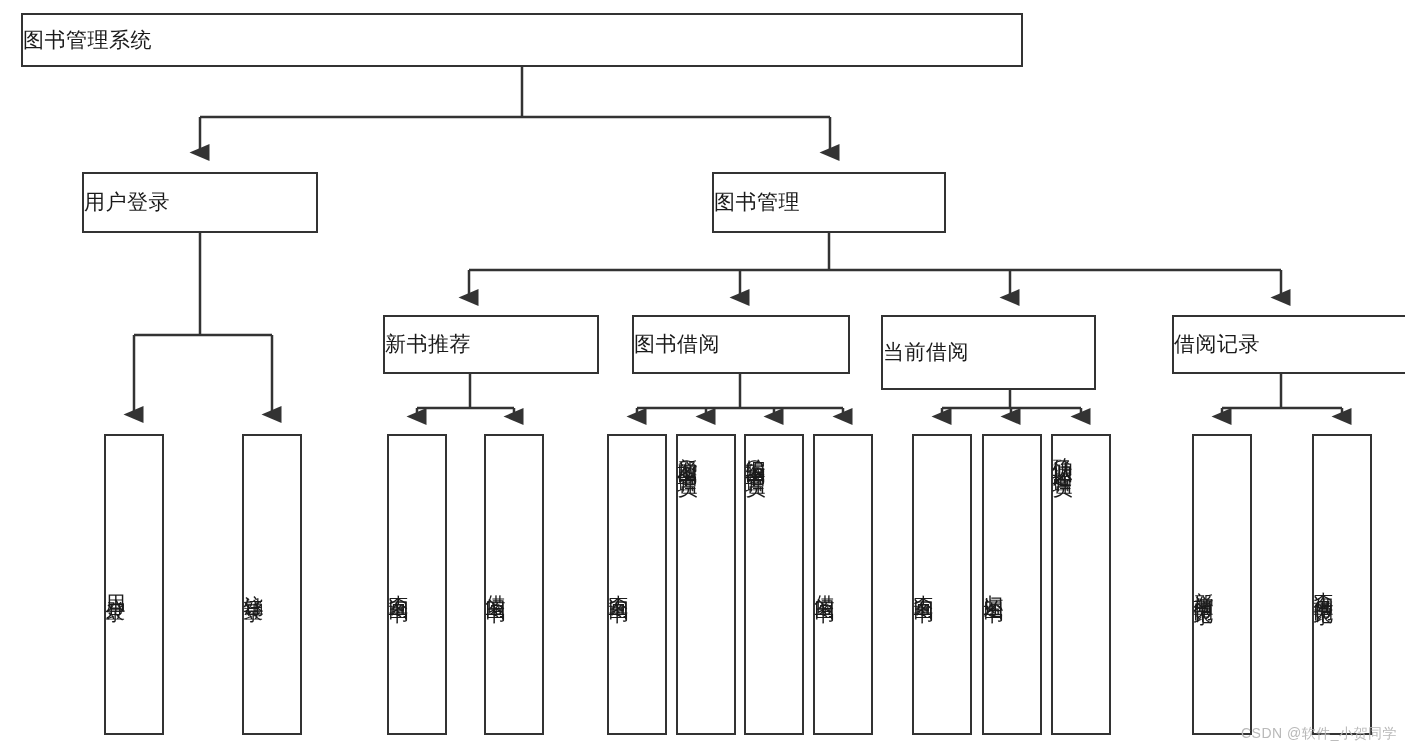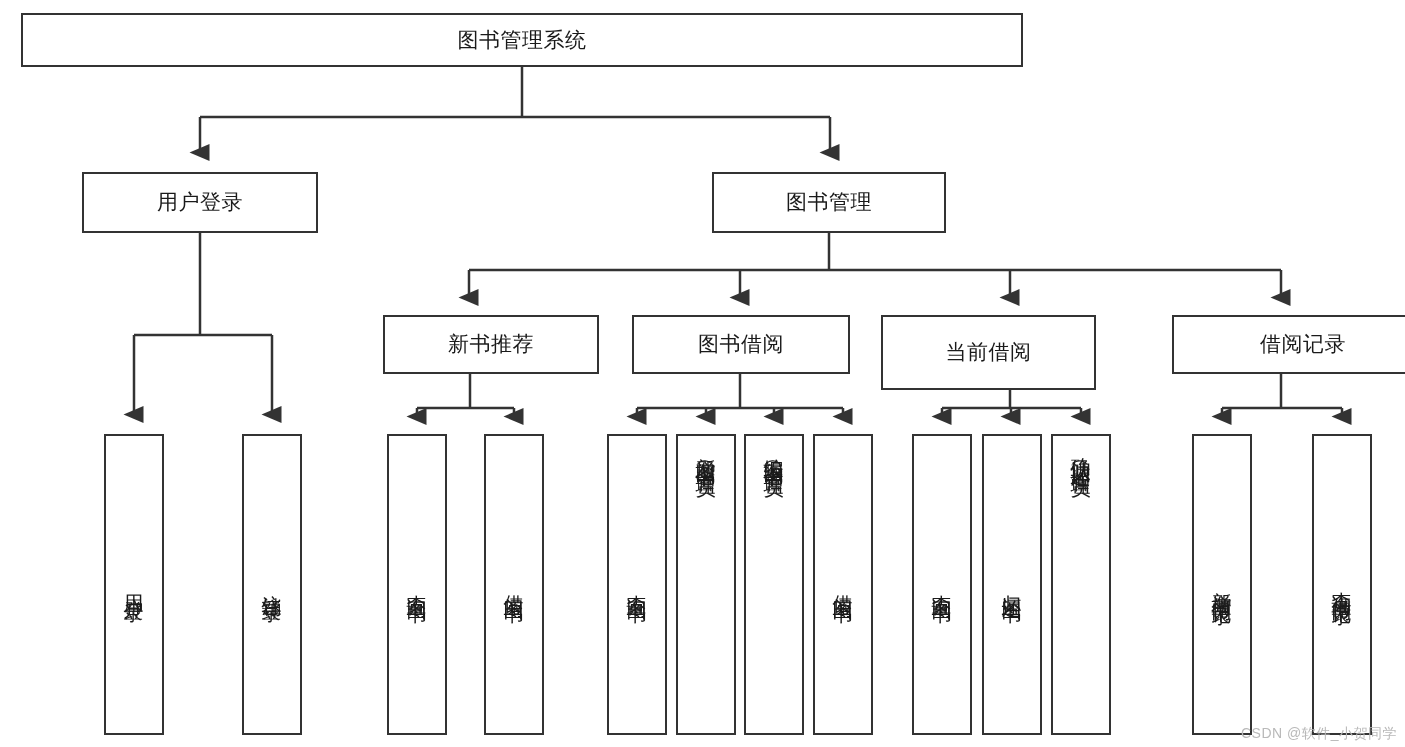--- a/index.html
+++ b/index.html
@@ -26,21 +26,21 @@
     height: 747px;
     pointer-events: none;
   }
   .node {
     position: absolute;
     box-sizing: border-box;
     background: #ffffff;
     border: 2.5px solid #333333;
     display: flex;
     align-items: center;
-    justify-content: center;
+    justify-content: flex-start;
     z-index: 3;
   }
   .node-label {
     color: #1a1a1a;
     font-size: 21px;
     line-height: 1.18;
     letter-spacing: 0.5px;
     white-space: nowrap;
     text-align: center;
   }

